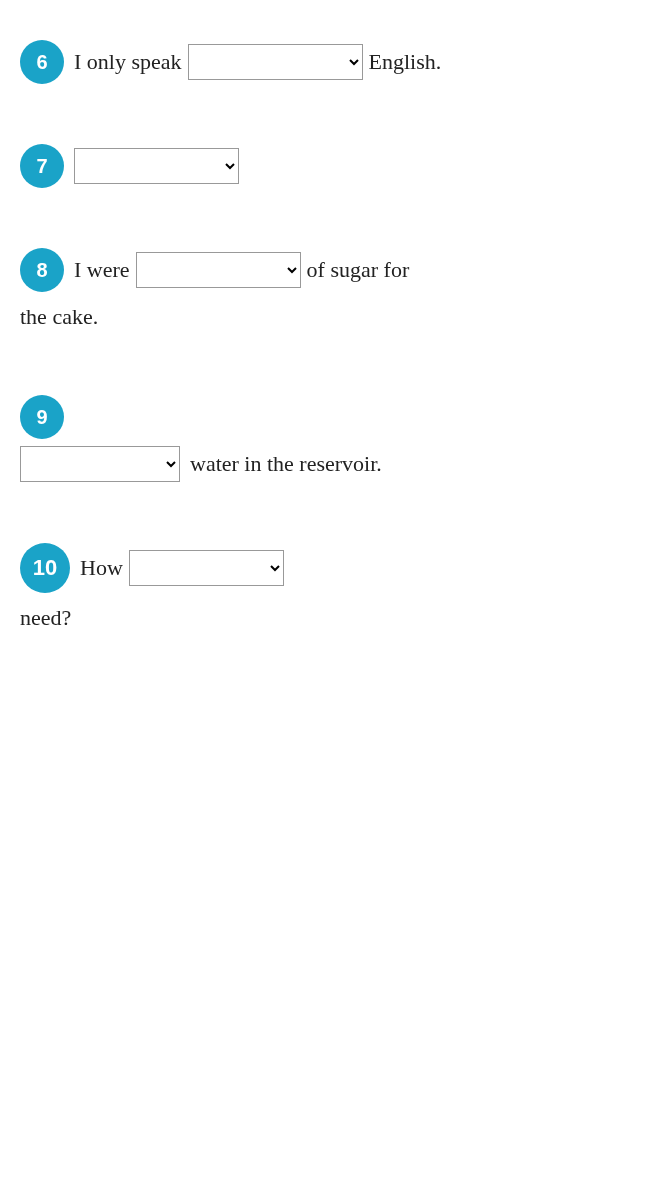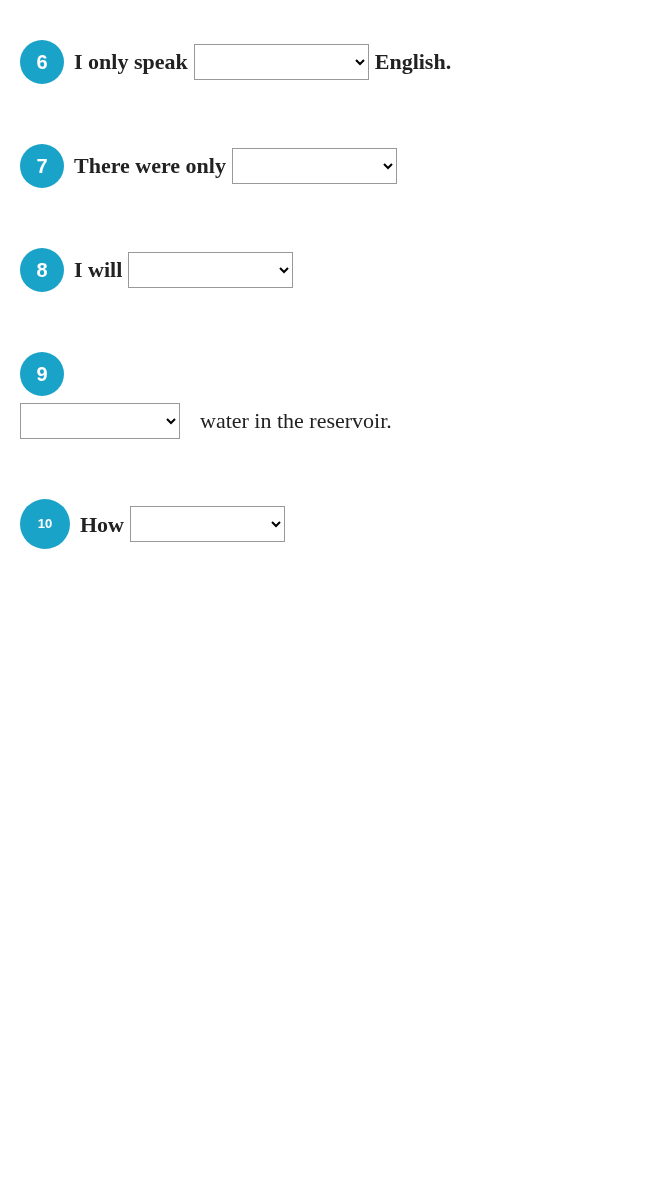--- a/index.html
+++ b/index.html
@@ -70,21 +70,20 @@
     .select-lg {
       width: 175px;
     }
 
     .select-xl {
       width: 155px;
     }
 
     .text-segment {
       white-space: nowrap;
-      font-weight: bold;
     }
 
     .wrap-line {
       width: 100%;
       display: block;
       line-height: 1.7;
     }
   </style>
 </head>
 <body>
@@ -100,66 +99,68 @@
       <option value="fluently">fluently</option>
       <option value="some">some</option>
     </select>
     <span class="text-segment">English.</span>
   </div>
 </div>
 
 <div class="question-block">
   <div class="question-line">
     <span class="number-badge">7</span>
-    <span class="text-segment">There were only</span>
     <select class="inline-select select-md">
       <option value=""></option>
       <option value="a few">a few</option>
       <option value="few">few</option>
       <option value="little">little</option>
       <option value="a little">a little</option>
     </select>
   </div>
 </div>
 
 <div class="question-block">
   <div class="question-line">
     <span class="number-badge">8</span>
-    <span class="text-segment">I will</span>
+    <span class="text-segment">I were</span>
     <select class="inline-select select-md">
       <option value=""></option>
       <option value="a little">a little</option>
       <option value="a few">a few</option>
       <option value="few">few</option>
       <option value="little">little</option>
     </select>
+    <span class="text-segment">of sugar for</span>
+    <span class="wrap-line">the cake.</span>
   </div>
 </div>
 
 <div class="question-block">
   <div class="question-line">
     <span class="number-badge">9</span>
-    <span class="wrap-line" style="display:flex;align-items:center;gap:20px;">
+    <span class="wrap-line" style="display:flex;align-items:center;gap:10px;">
       <select class="inline-select select-sm" style="width:160px;">
         <option value=""></option>
         <option value="much">much</option>
         <option value="many">many</option>
         <option value="a lot of">a lot of</option>
         <option value="some">some</option>
       </select>
       <span>water in the reservoir.</span>
     </span>
   </div>
 </div>
 
 <div class="question-block">
   <div class="question-line">
-    <span class="number-badge" style="width:50px;height:50px;font-size:13px;">10</span>
+    <span class="number-badge" style="width:50px;height:50px;font-size:22px;">10</span>
     <span class="text-segment">How</span>
     <select class="inline-select select-xl">
       <option value=""></option>
       <option value="much">much</option>
       <option value="many">many</option>
       <option value="a lot of">a lot of</option>
       <option value="some">some</option>
     </select>
+    <span class="wrap-line">need?</span>
   </div>
 </div>
 
 </body></html>

